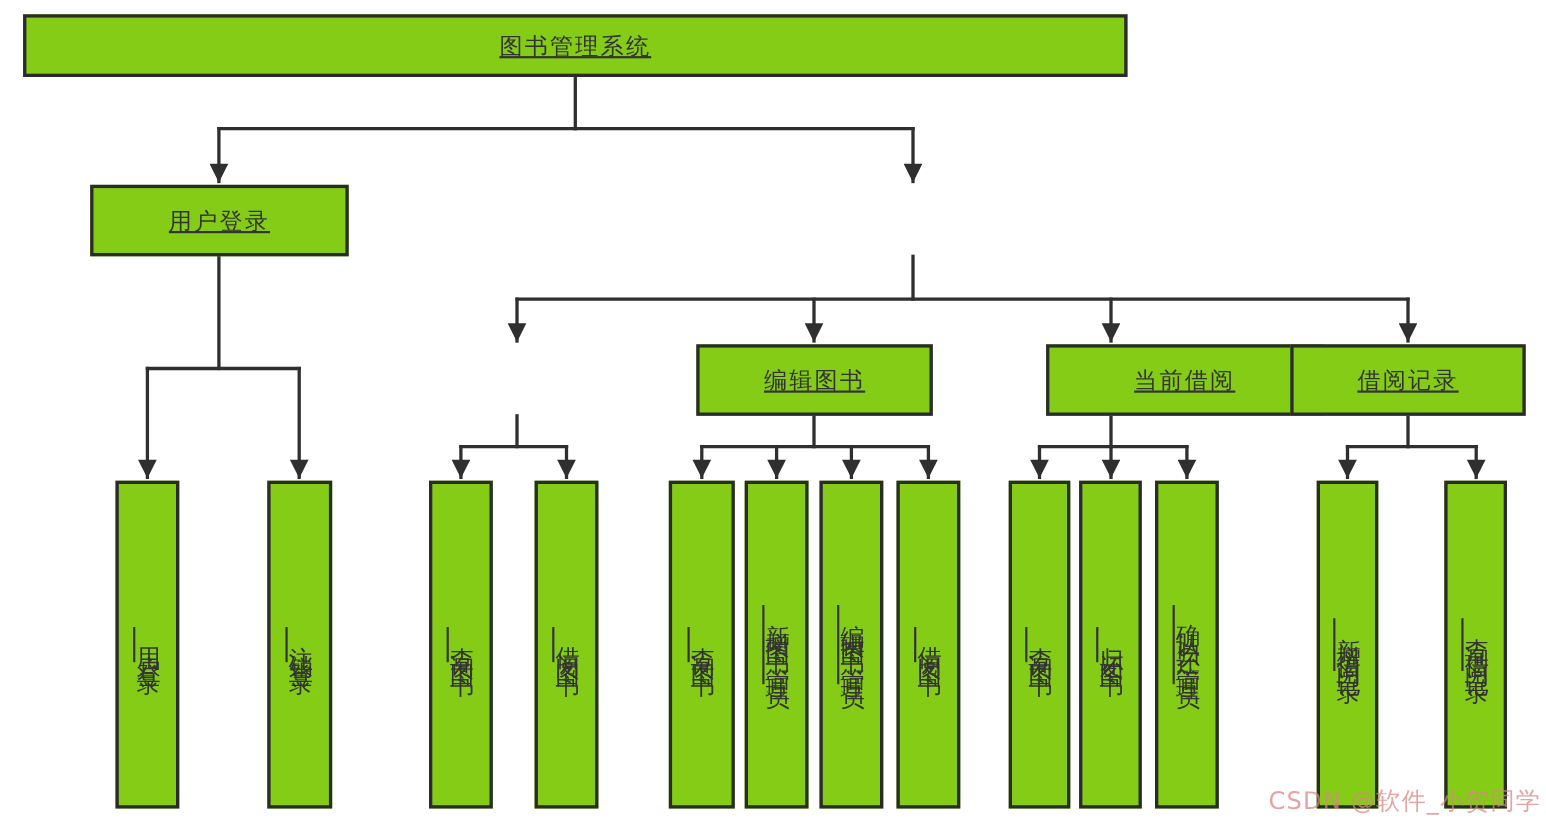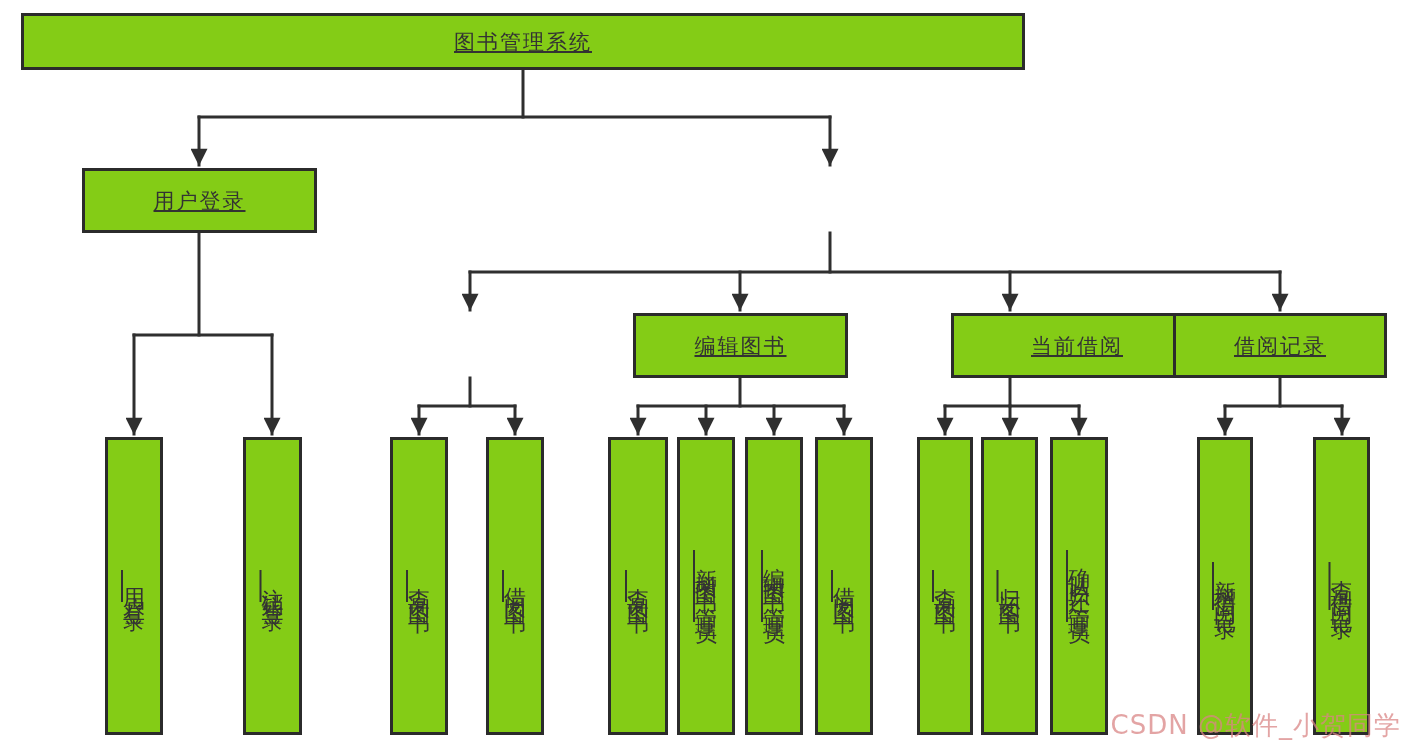--- a/index.html
+++ b/index.html
@@ -34,21 +34,21 @@
     text-orientation:mixed;
     font-size:22px;
     letter-spacing:8px;
     line-height:1;
   }
   .watermark{
     position:absolute;
     right:4px;
     bottom:4px;
     z-index:3;
-    font-size:26px;
+    font-size:22px;
     color:rgba(217,133,133,0.75);
     letter-spacing:1px;
     white-space:nowrap;
   }
 </style>
 </head>
 <body>
 
 <div class="stage">
 

